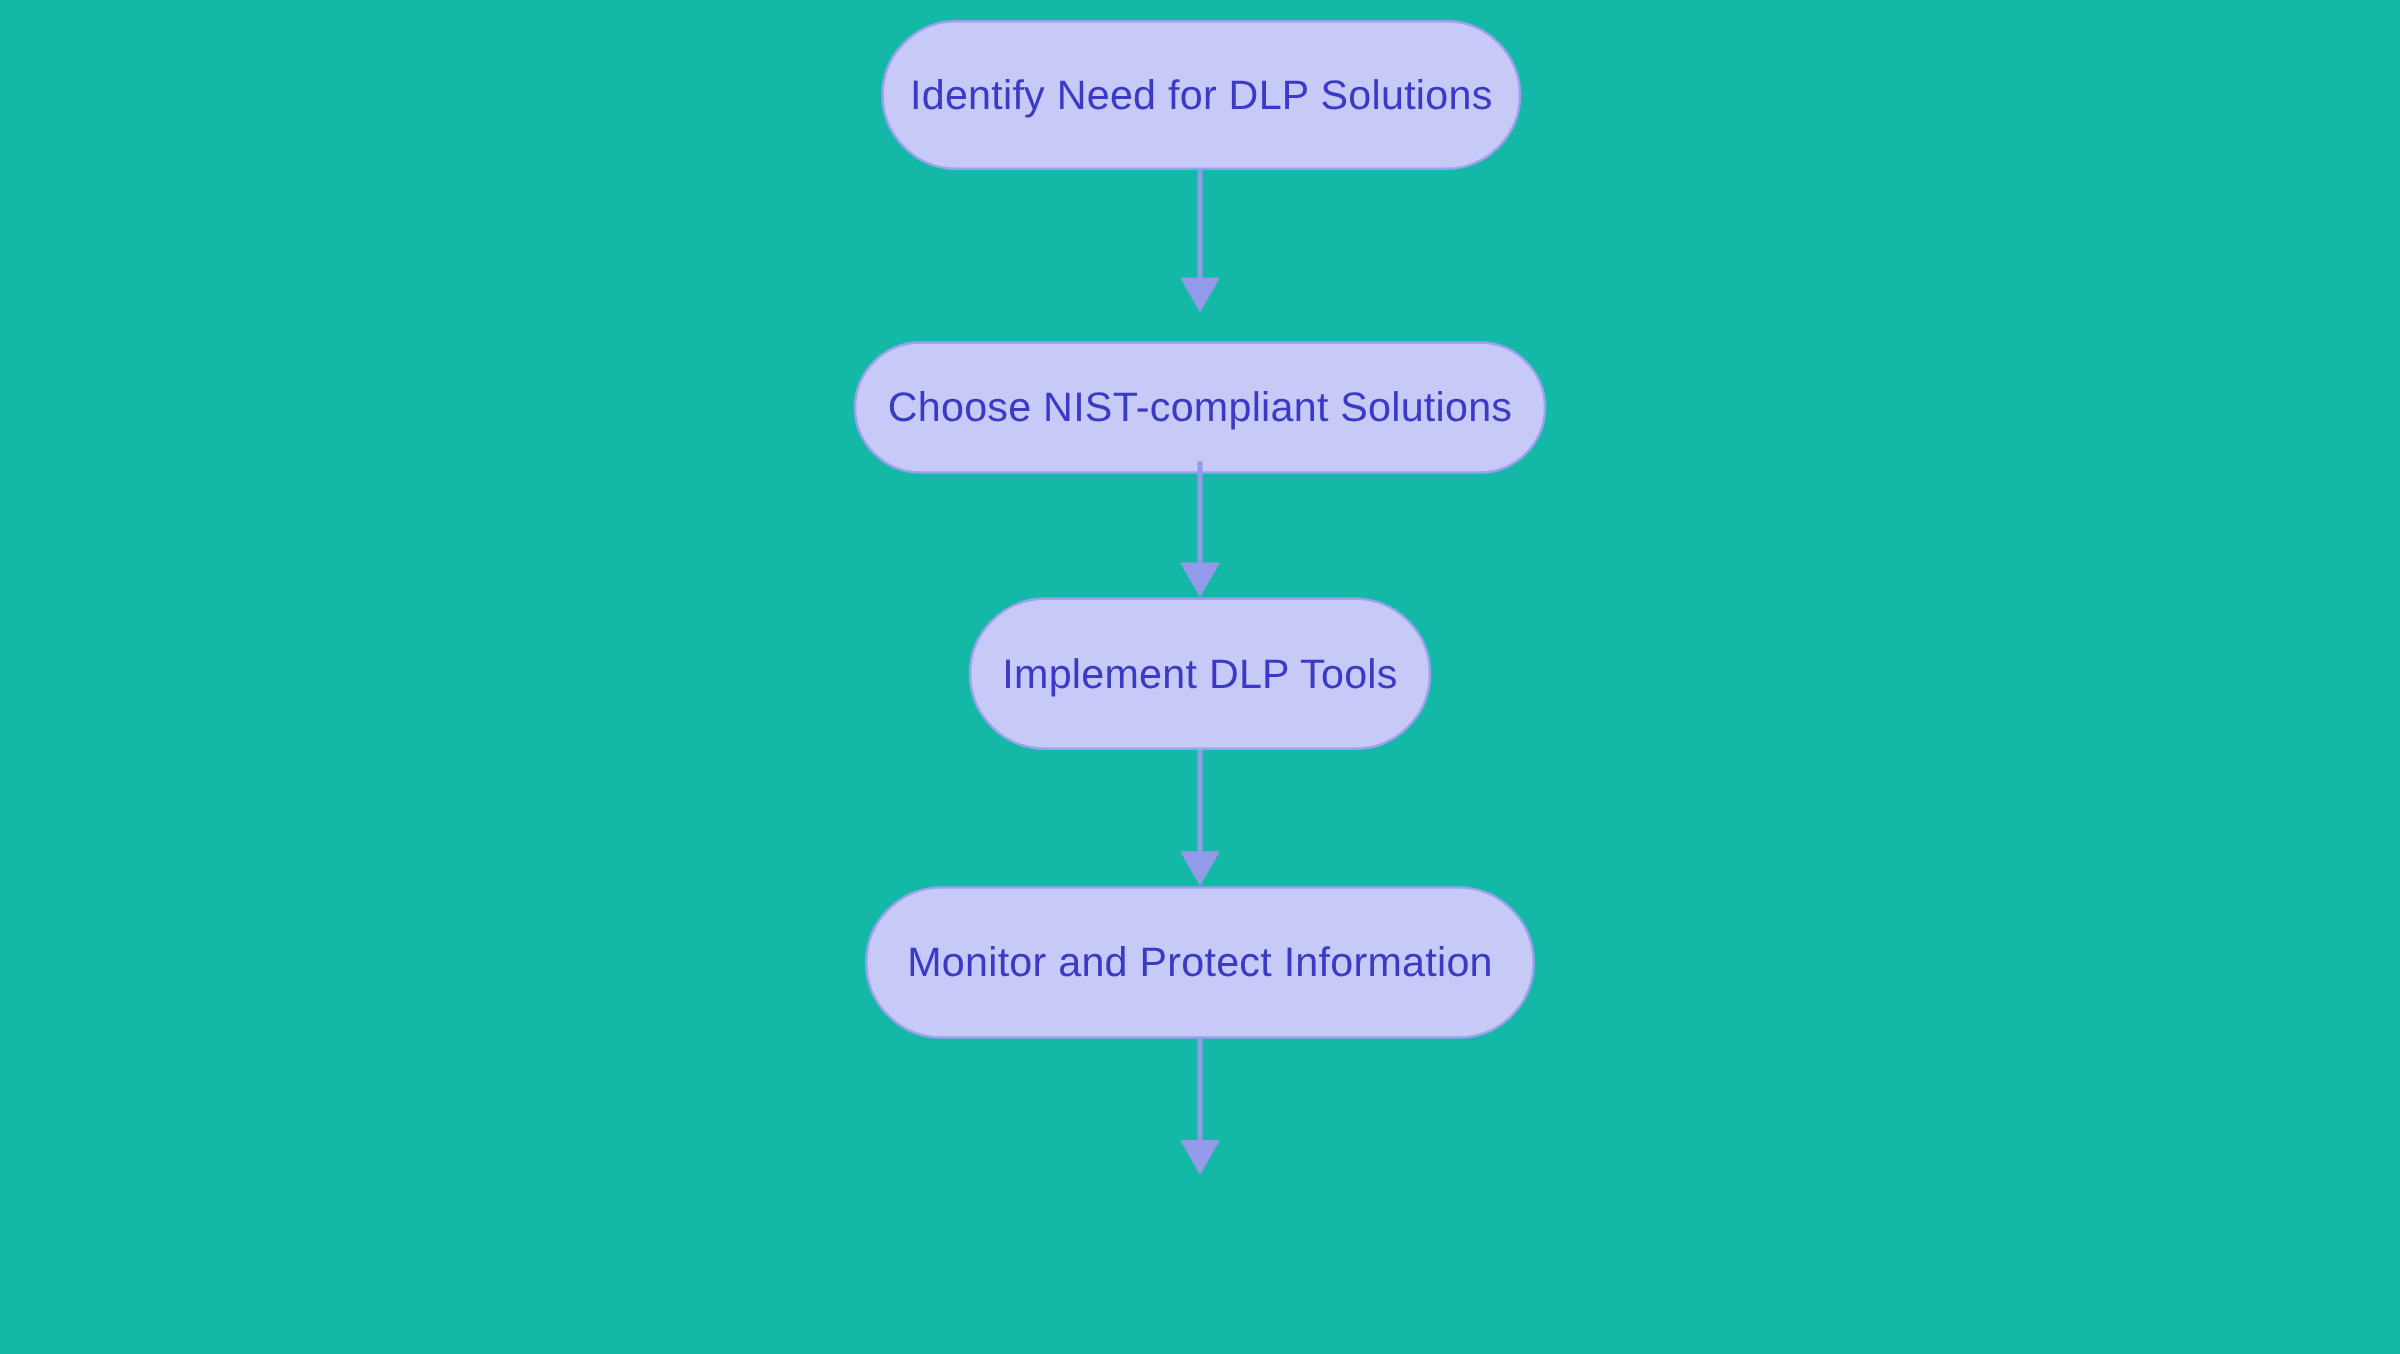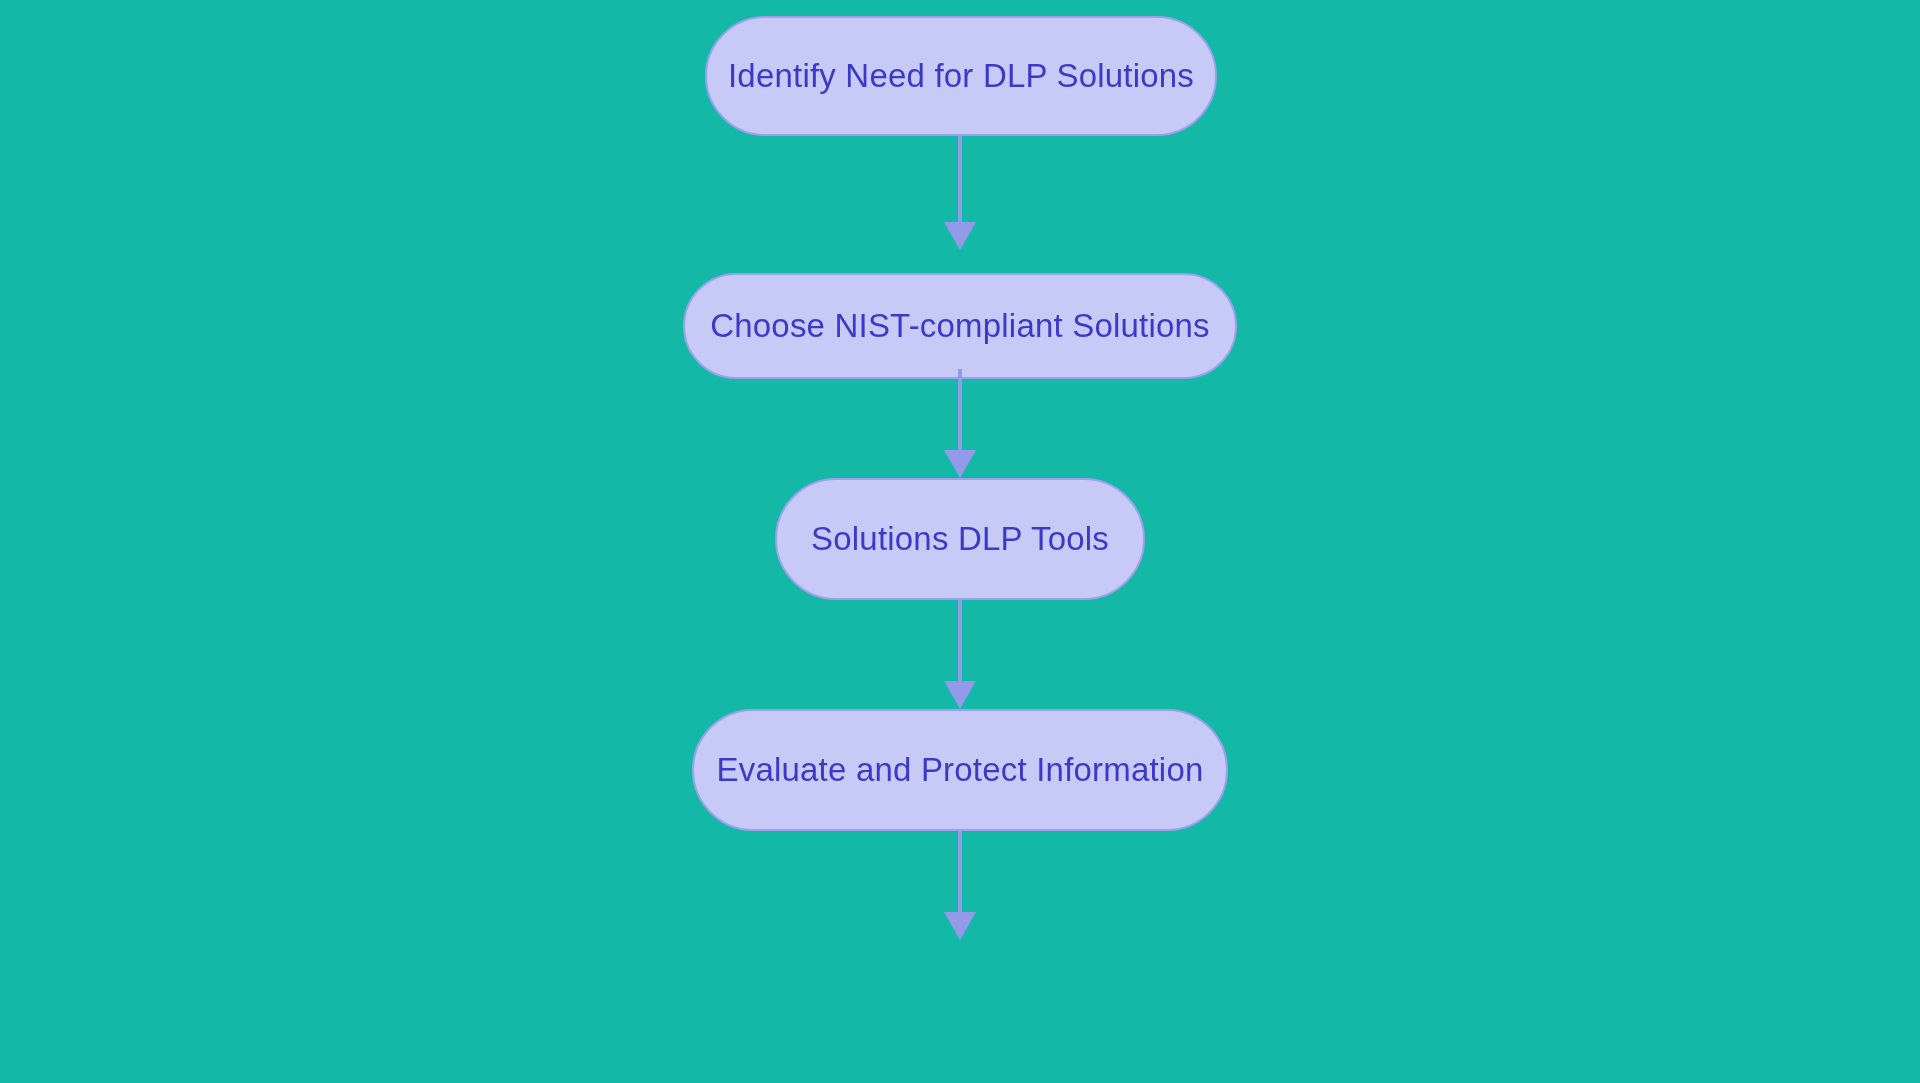--- a/index.html
+++ b/index.html
@@ -82,30 +82,30 @@
   <div class="node node-2">
     <span>Choose NIST-compliant Solutions</span>
   </div>
 
   <div class="edge edge-2">
     <div class="edge-line"></div>
     <div class="edge-head"></div>
   </div>
 
   <div class="node node-3">
-    <span>Solutions DLP Tools</span>
+    <span>Implement DLP Tools</span>
   </div>
 
   <div class="edge edge-3">
     <div class="edge-line"></div>
     <div class="edge-head"></div>
   </div>
 
   <div class="node node-4">
-    <span>Evaluate and Protect Information</span>
+    <span>Monitor and Protect Information</span>
   </div>
 
   <div class="edge edge-4">
     <div class="edge-line"></div>
     <div class="edge-head"></div>
   </div>
 
 
 </div>
 

